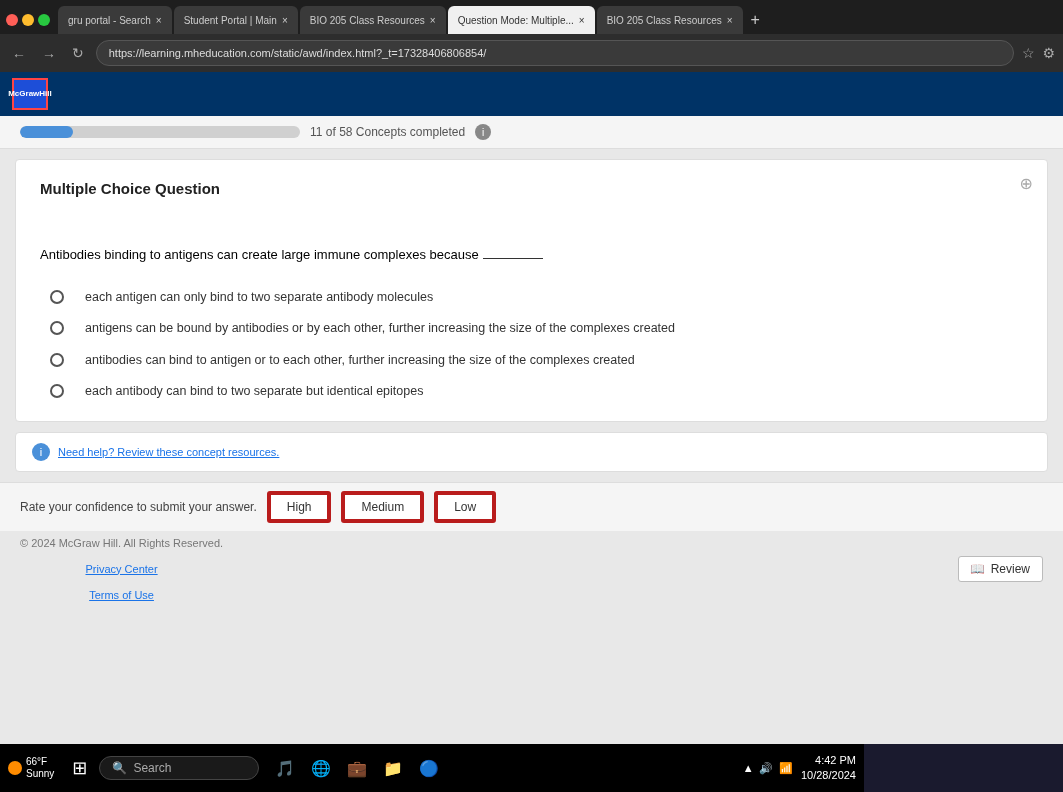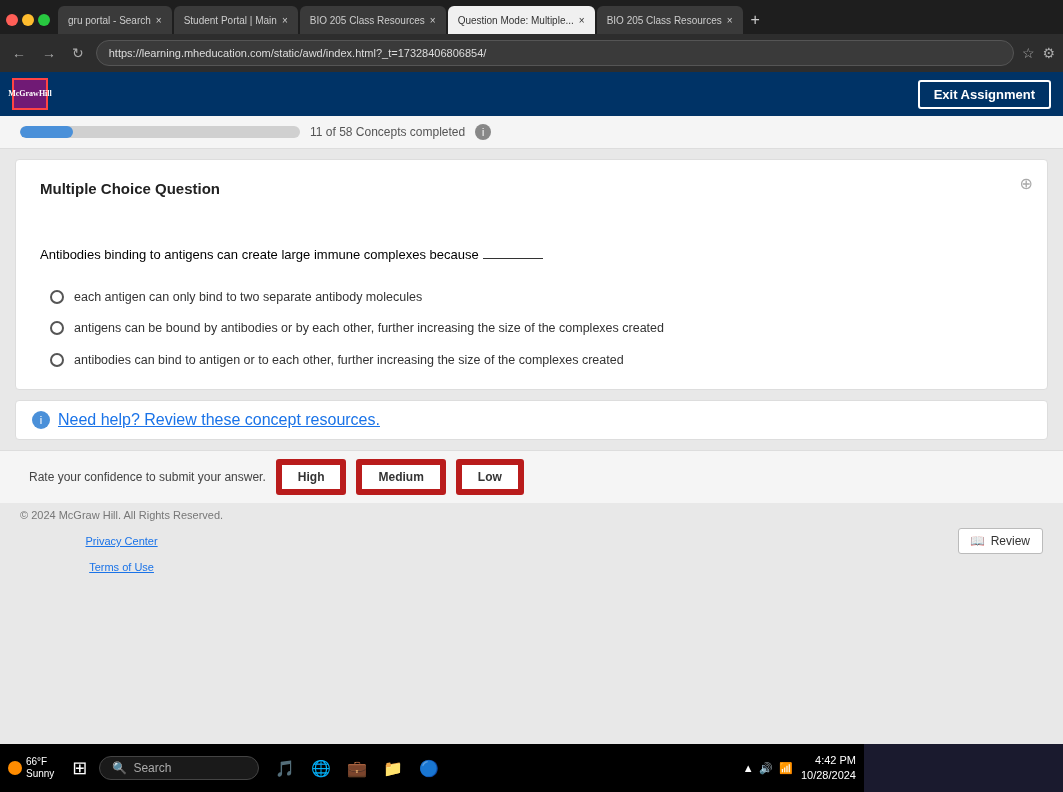--- a/index.html
+++ b/index.html
@@ -103,31 +103,30 @@
       background: #003366;
       height: 44px;
       display: flex;
       align-items: center;
       padding: 0 12px;
       justify-content: space-between;
     }
     .mgh-logo {
       width: 36px;
       height: 32px;
-      background: #701a75;
+      background: #1d4ed8;
       border: 2px solid #ff4444;
       display: flex;
       align-items: center;
       justify-content: center;
       color: white;
       font-size: 8px;
       font-weight: bold;
       text-align: center;
       line-height: 1.1;
-      font-family: Liberation Serif, serif;
     }
     .exit-btn {
       background: #003366;
       border: 2px solid white;
       color: white;
       padding: 5px 14px;
       font-size: 13px;
       font-weight: bold;
       cursor: pointer;
       border-radius: 3px;
@@ -202,21 +201,21 @@
     .options-list {
       list-style: none;
       display: flex;
       flex-direction: column;
       gap: 14px;
       margin-left: 10px;
     }
     .option-item {
       display: flex;
       align-items: flex-start;
-      gap: 10px;
+      gap: 21px;
       font-size: 12.5px;
       color: #333;
       line-height: 1.4;
       cursor: pointer;
     }
     .radio-circle {
       width: 14px; height: 14px;
       border-radius: 50%;
       border: 2px solid #555;
       flex-shrink: 0;
@@ -249,48 +248,47 @@
       background: #4a90d9;
       color: white;
       font-size: 11px;
       display: flex;
       align-items: center;
       justify-content: center;
       flex-shrink: 0;
     }
     .help-link {
       color: #1a73e8;
-      font-size: 16px;
+      font-size: 11px;
       cursor: pointer;
       text-decoration: underline;
     }
 
     
     .confidence-area {
       background: #f5f5f5;
-      padding: 8px 29px;
+      padding: 8px 20px;
       display: flex;
       align-items: center;
       gap: 10px;
       border-top: 1px solid #ddd;
       margin-top: 4px;
     }
     .confidence-label {
       font-size: 12px;
       color: #444;
     }
     .conf-btn {
       background: white;
-      border: 6px solid #b91c1c;
+      border: 4px solid #b91c1c;
       padding: 5px 16px;
       font-size: 12px;
       color: #333;
       cursor: pointer;
       border-radius: 3px;
-      font-weight: bold;
     }
 
     
     .footer-row {
       padding: 6px 20px;
       display: flex;
       align-items: center;
       justify-content: space-between;
       font-size: 11px;
       color: #777;
@@ -447,21 +445,20 @@
 <div class="main-content">
 
   <div class="mgh-header">
     <div class="mgh-logo">
       <span>Mc</span>
         <br>
       <span>Graw</span>
         <br>
       <span>Hill</span>
     </div>
-    <button class="exit-btn">Exit Assignment</button>
   </div>
 
   <div class="progress-area">
     <div class="progress-track">
       <div class="progress-fill"></div>
     </div>
     <span class="progress-text">11 of 58 Concepts completed</span>
     <div class="info-icon">i</div>
   </div>
 
@@ -476,20 +473,24 @@
         <span>each antigen can only bind to two separate antibody molecules</span>
       </li>
       <li class="option-item">
         <div class="radio-circle"></div>
         <span>antigens can be bound by antibodies or by each other, further increasing the size of the complexes created</span>
       </li>
       <li class="option-item">
         <div class="radio-circle"></div>
         <span>antibodies can bind to antigen or to each other, further increasing the size of the complexes created</span>
       </li>
+      <li class="option-item">
+        <div class="radio-circle"></div>
+        <span>each antibody can bind to two separate but identical epitopes</span>
+      </li>
     </ul>
     <span class="corner-icon">⊕</span>
   </div>
 
   <div class="help-section">
     <div class="help-icon">i</div>
     <span class="help-link">Need help? Review these concept resources.</span>
   </div>
 
   <div class="confidence-area">

